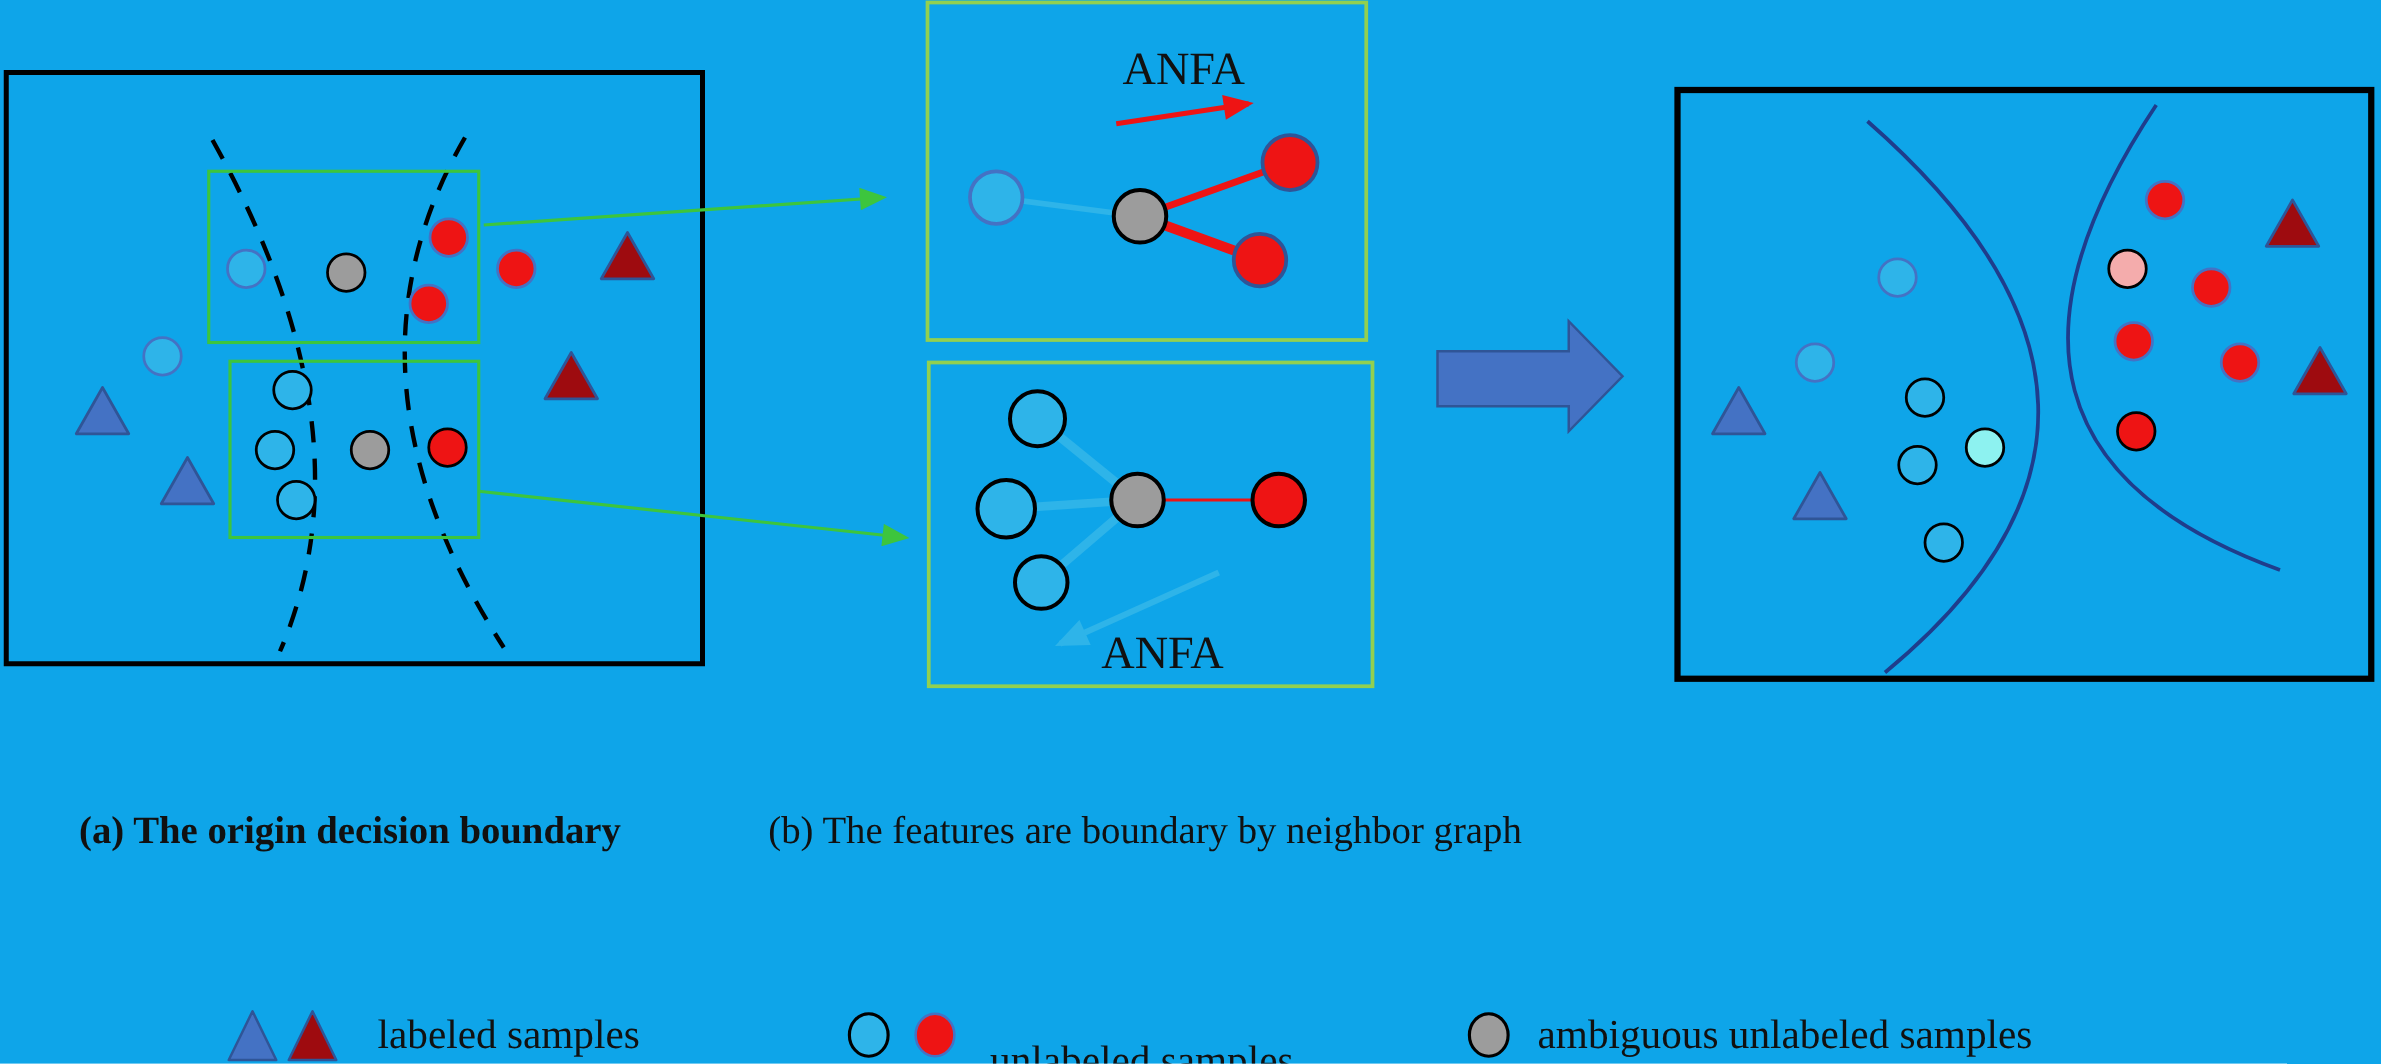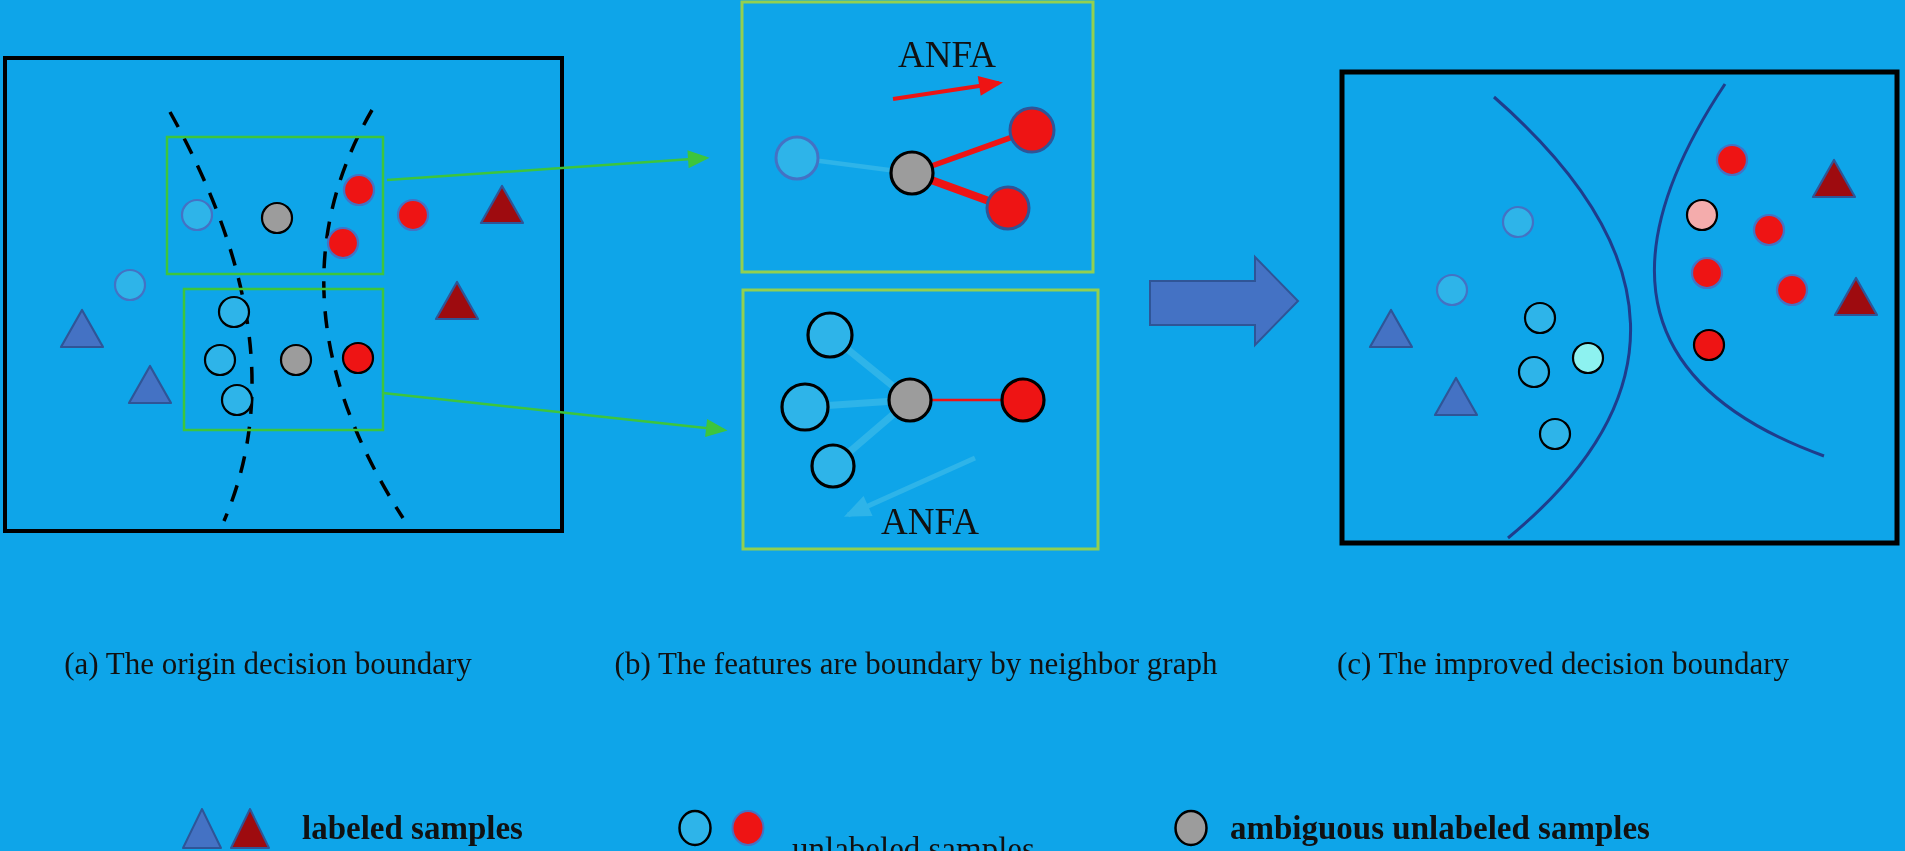--- a/index.html
+++ b/index.html
@@ -1,27 +1,27 @@
 <!DOCTYPE html>
 <html style="--blue: #2EB4E9; --pale-cyan: #8DF2F0; --red: #EE1414; --pink: #F4ACAC; --gray: #9C9C9C; --black: #000000; --tri-blue: #4472C4; --tri-blue-stroke: #2F5597; --dark-red: #9E0B0F; --green: #3DC53D; --green-box: #92D050; --navy: #1F3D8C; --block-fill: #4472C4; --block-stroke: #2F5597; --ink: #111111;"><head>
 <meta charset="utf-8">
 <style>
   html,body{margin:0;padding:0;background:#fff;}
   #figure{position:relative;width:1905px;height:851px;background:#0ea5e9;overflow:hidden;
           font-family:"Liberation Serif","DejaVu Serif",serif;}
   #diagram{position:absolute;left:0;top:0;}
   .caption{position:absolute;top:646px;font-size:31px;color:#111;text-align:center;white-space:nowrap;}
-  #caption-a{left:18px;width:500px;}
+  #caption-a{left:30px;width:500px;font-weight:bold;}
   #caption-b{left:566px;width:700px;}
   #caption-c{left:1323px;width:480px;}
   .legend-item{position:absolute;top:800px;height:56px;display:flex;align-items:center;}
   .legend-item span{font-size:33px;color:#111;white-space:nowrap;}
-  #legend-labeled{left:180px;}   #legend-labeled span{margin-left:26px;font-weight:bold;}
+  #legend-labeled{left:180px;}   #legend-labeled span{margin-left:26px;}
   #legend-unlabeled{left:676px;} #legend-unlabeled span{margin-left:24px;margin-top:42px;}
-  #legend-ambiguous{left:1172px;}#legend-ambiguous span{margin-left:18px;font-weight:bold;}
+  #legend-ambiguous{left:1172px;}#legend-ambiguous span{margin-left:18px;}
   .anfa{font:37px "Liberation Serif","DejaVu Serif",serif;fill:#111;text-anchor:middle;}
 </style>
 </head>
 <body>
 
 <div id="figure">
 
   <svg id="diagram" width="1905" height="851" viewBox="0 0 1905 851">
     <defs>
       <marker id="ah-green" viewBox="0 0 12 10" markerWidth="24" markerHeight="18" refX="10" refY="5" orient="auto" markerUnits="userSpaceOnUse">
@@ -119,21 +119,20 @@
           <polygon points="1391,310 1370,347 1412,347" stroke-linejoin="round" fill="#4472C4" stroke="#2F5597" stroke-width="2.2"></polygon>
           <polygon points="1456,378 1435,415 1477,415" stroke-linejoin="round" fill="#4472C4" stroke="#2F5597" stroke-width="2.2"></polygon>
           <polygon points="1834,160 1813,197 1855,197" stroke-linejoin="round" fill="#9E0B0F" stroke="#2F5597" stroke-width="2.2"></polygon>
           <polygon points="1856,278 1835,315 1877,315" stroke-linejoin="round" fill="#9E0B0F" stroke="#2F5597" stroke-width="2.2"></polygon>
         </g>
     </g>
   </svg>
 
   <div class="caption" id="caption-a">(a) The origin decision boundary</div>
   <div class="caption" id="caption-b">(b) The features are boundary by neighbor graph</div>
-  <div class="caption" id="caption-c">(c) The improved decision boundary</div>
 
   <div class="legend-item" id="legend-labeled">
     <svg width="96" height="48">
       <polygon points="22,5 3,44 41,44" fill="var(--tri-blue)" stroke="var(--tri-blue-stroke)" stroke-width="2" stroke-linejoin="round"></polygon>
       <polygon points="70,5 51,44 89,44" fill="var(--dark-red)" stroke="var(--tri-blue-stroke)" stroke-width="2" stroke-linejoin="round"></polygon>
     </svg>
     <span>labeled samples</span>
   </div>
 
   <div class="legend-item" id="legend-unlabeled">

